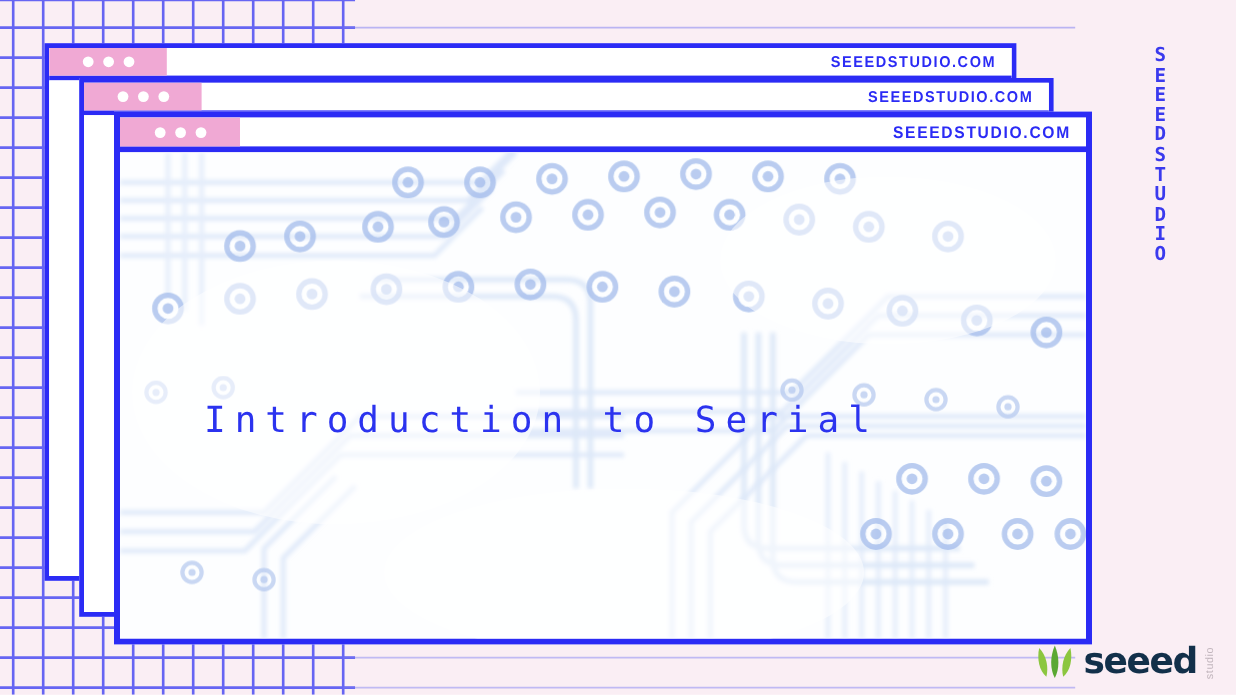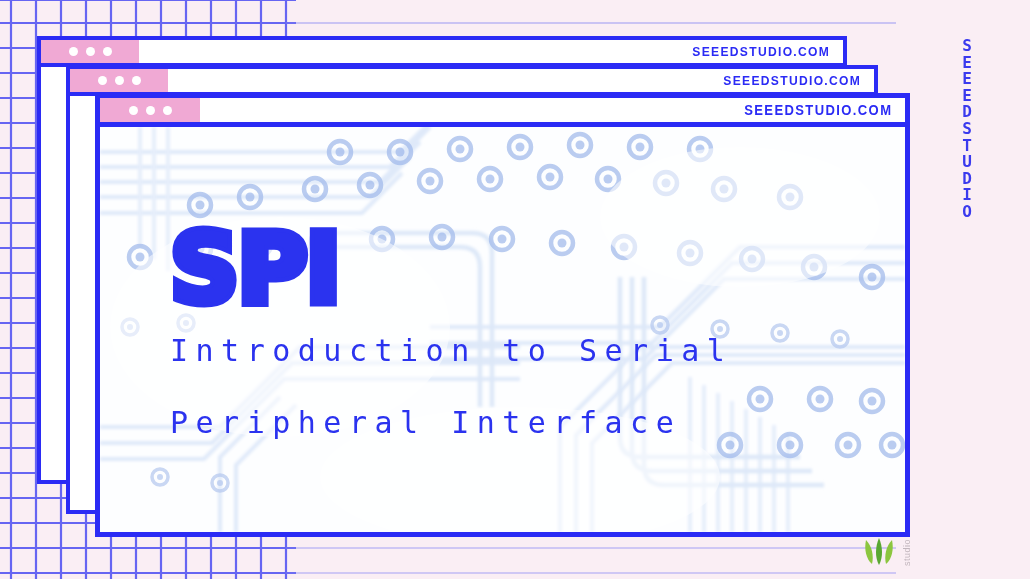--- a/index.html
+++ b/index.html
@@ -357,23 +357,21 @@
 
           <g fill="#ffffff" opacity="0.55">
             <ellipse cx="180" cy="200" rx="170" ry="110"></ellipse>
             <ellipse cx="640" cy="90" rx="140" ry="70"></ellipse>
             <ellipse cx="420" cy="350" rx="200" ry="70"></ellipse>
           </g>
         </svg>
       </div>
 
       <div class="hero">
-        <div class="spi-logo">SPI</div>
         <div class="hero-line hero-line-1">Introduction to Serial</div>
-        <div class="hero-line hero-line-2">Peripheral Interface</div>
       </div>
 
     </div>
   </div>
 
   <div class="vert-mark">
     <span>S</span>
     <span>E</span>
     <span>E</span>
     <span>E</span>
@@ -385,16 +383,17 @@
     <span>I</span>
     <span>O</span>
   </div>
 
   <div class="brand">
     <svg class="brand-mark" viewBox="0 0 34 30" xmlns="http://www.w3.org/2000/svg">
       <path d="M4 3 C2 12 4 22 10 27 C12 19 10 9 4 3 Z" fill="#8cc63f"></path>
       <path d="M17 1 C13 10 13 21 17 28 C21 21 21 10 17 1 Z" fill="#5aa832"></path>
       <path d="M30 3 C32 12 30 22 24 27 C22 19 24 9 30 3 Z" fill="#8cc63f"></path>
     </svg>
+    <div class="brand-word">seeed</div>
     <div class="brand-sub">studio</div>
   </div>
 
 </div>
 
 </body></html>

